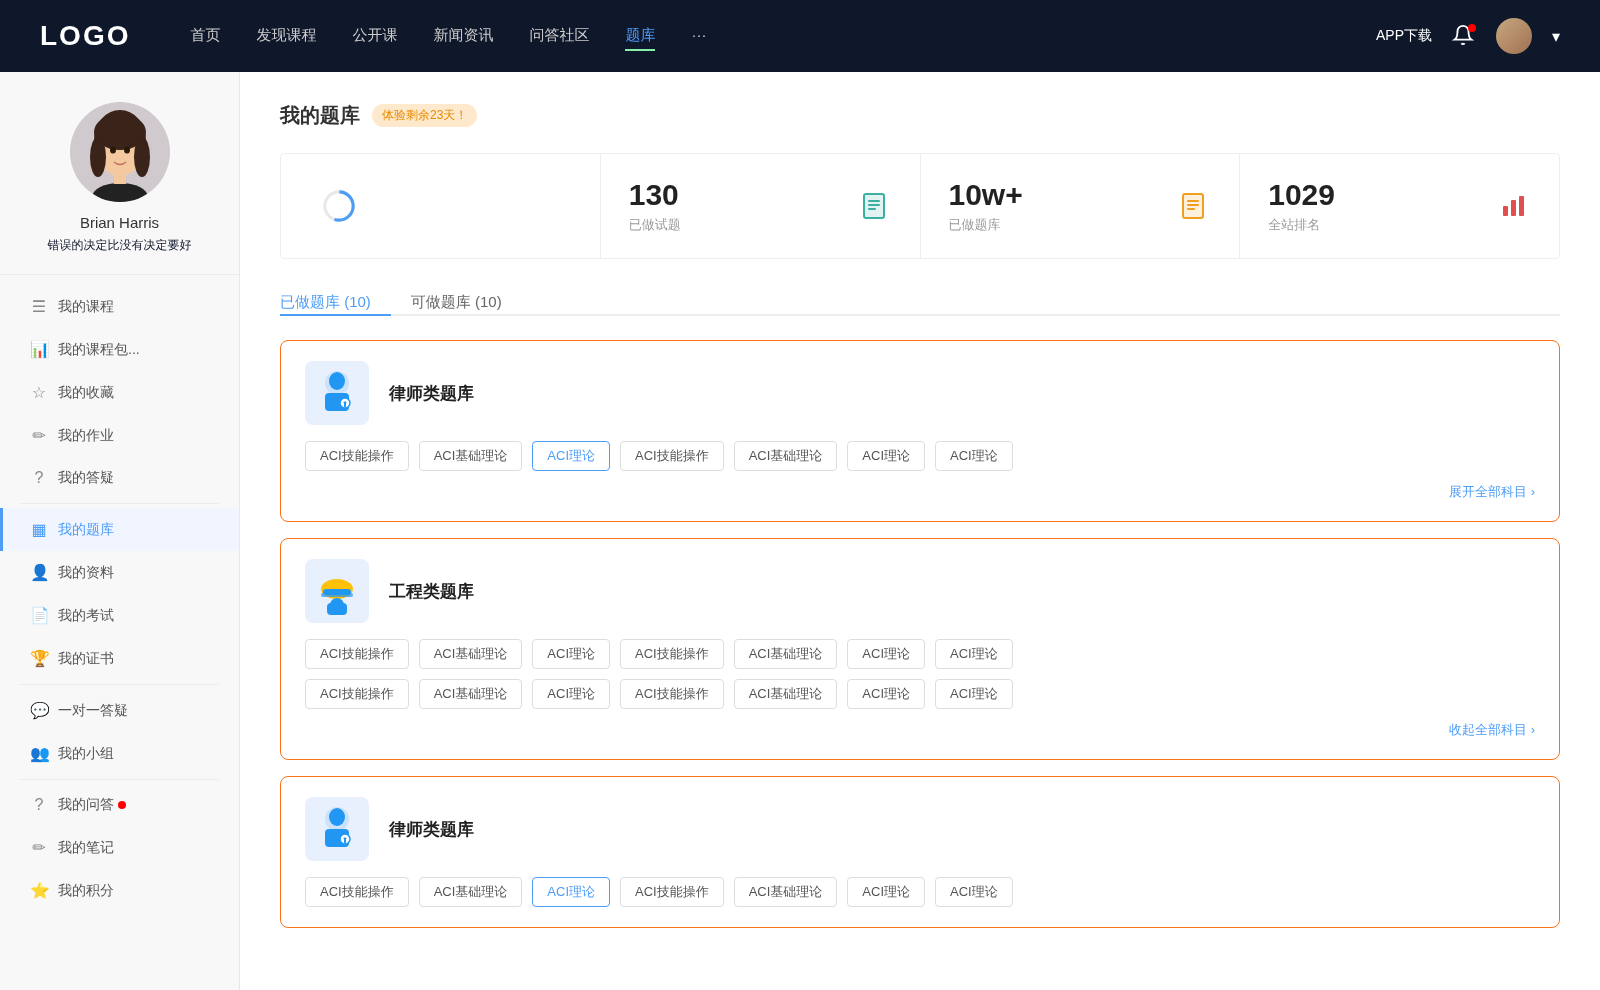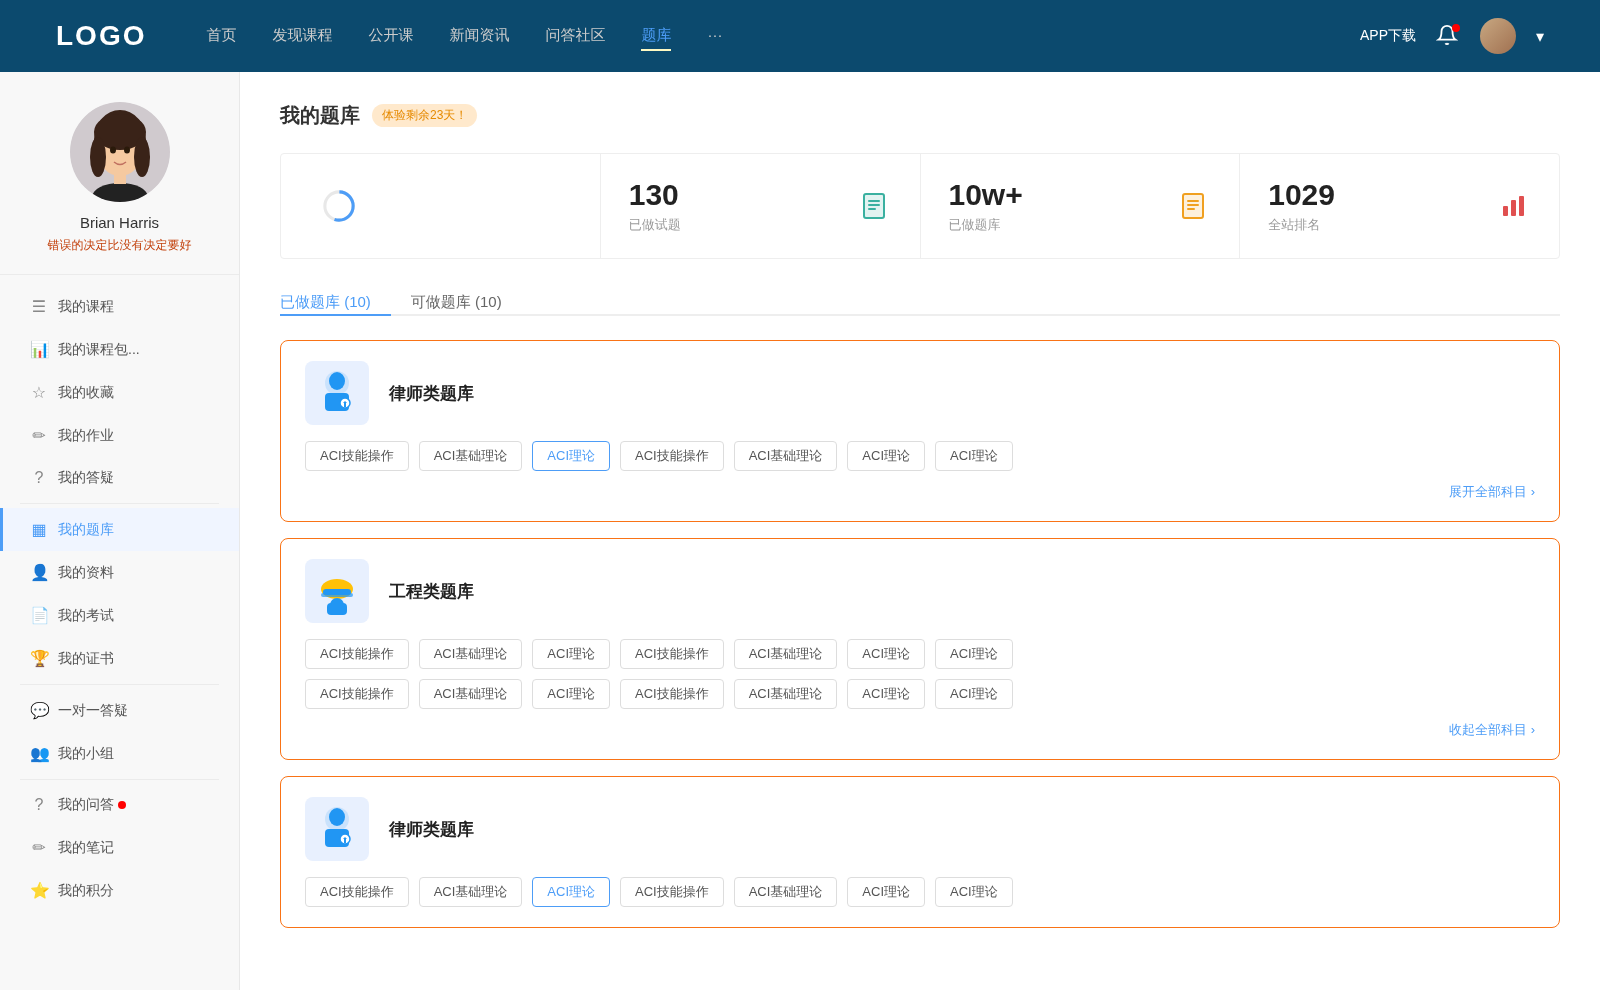--- a/index.html
+++ b/index.html
@@ -1,24 +1,24 @@
 <!DOCTYPE html>
 <html><head>
   <meta charset="utf-8">
   <style>
     * { box-sizing: border-box; margin: 0; padding: 0; }
     body { font-family: "PingFang SC", "Microsoft YaHei", sans-serif; background: #f5f5f5; }
 
     
     .navbar {
-      background: #0c4a6e;
+      background: #0f172a;
       height: 72px;
       display: flex;
       align-items: center;
-      padding: 0 56px;
+      padding: 0 40px;
       position: fixed;
       top: 0; left: 0; right: 0;
       z-index: 100;
     }
     .navbar-logo {
       color: white;
       font-size: 28px;
       font-weight: bold;
       margin-right: 60px;
       letter-spacing: 2px;
@@ -30,21 +30,21 @@
     }
     .nav-item {
       color: #cccccc;
       font-size: 15px;
       cursor: pointer;
       padding: 4px 0;
       position: relative;
     }
     .nav-item.active {
       color: #4d9df7;
-      border-bottom: 2px solid #fef9c3;
+      border-bottom: 2px solid #86efac;
     }
     .navbar-right {
       display: flex;
       align-items: center;
       gap: 20px;
       color: white;
     }
     .app-download { font-size: 14px; cursor: pointer; }
     .bell-icon {
       width: 24px; height: 24px;
@@ -98,21 +98,21 @@
     }
     .profile-avatar svg { width: 100px; height: 100px; }
     .profile-name {
       font-size: 15px;
       font-weight: 500;
       color: #333;
       margin-bottom: 6px;
     }
     .profile-motto {
       font-size: 12px;
-      color: #c2410c;
+      color: #0f172a;
     }
     .sidebar-menu {
       padding: 10px 0;
     }
     .menu-item {
       display: flex;
       align-items: center;
       padding: 12px 30px;
       font-size: 14px;
       color: #555;

